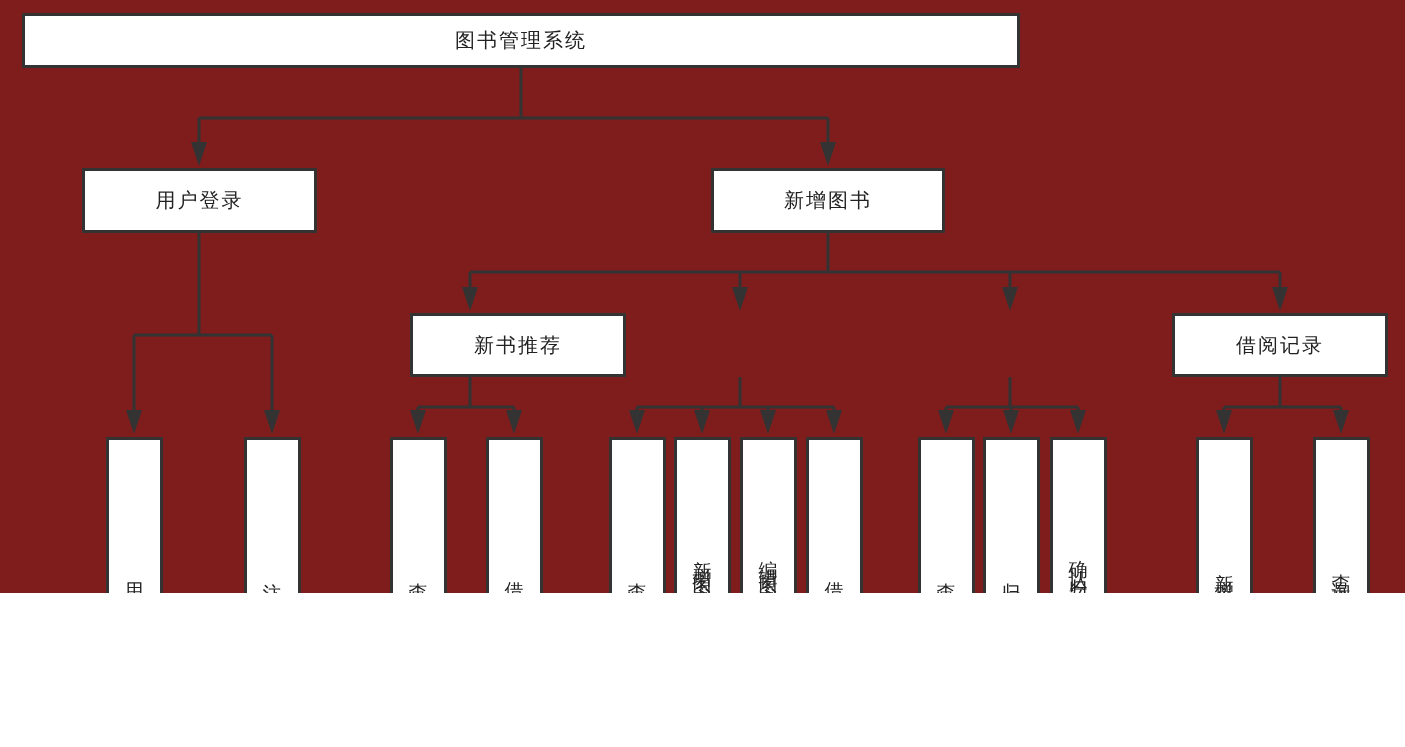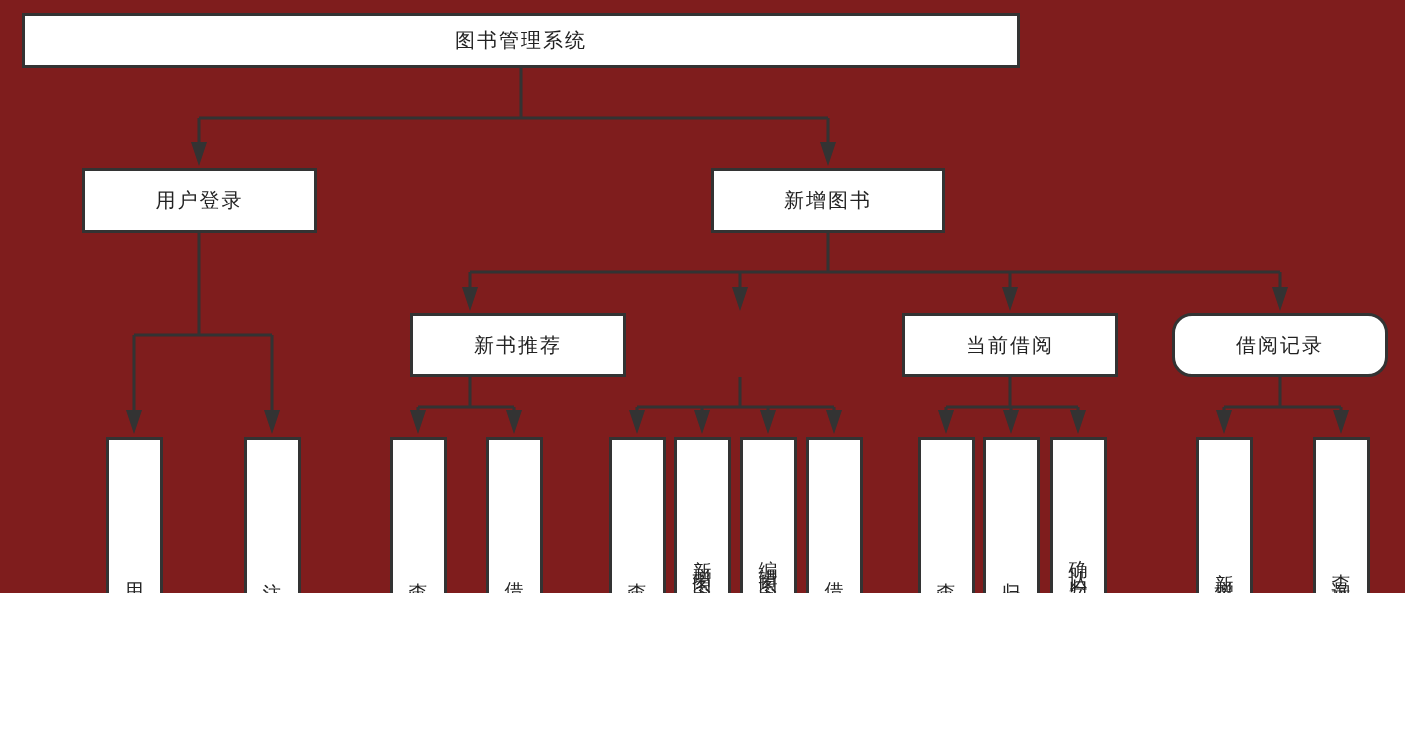--- a/index.html
+++ b/index.html
@@ -91,22 +91,21 @@
       <polygon points="1333,410 1349,410 1341,434"></polygon>
     </g>
   </svg>
 
   <div class="node hbox" style="left:22px; top:13px; width:998px; height:55px;">图书管理系统</div>
 
   <div class="node hbox" style="left:82px; top:168px; width:235px; height:65px;">用户登录</div>
   <div class="node hbox" style="left:711px; top:168px; width:234px; height:65px;">新增图书</div>
 
   <div class="node hbox" style="left:362px; top:313px; width:216px; height:64px;margin-left:48px;">新书推荐</div>
-  <div class="node hbox" style="left:902px; top:313px; width:216px; height:64px;">当前借阅</div>
-  <div class="node hbox" style="left:1172px; top:313px; width:216px; height:64px;border-radius:20px;">借阅记录</div>
+  <div class="node hbox" style="left:1172px; top:313px; width:216px; height:64px;">借阅记录</div>
 
   <div class="node vbox" style="left:106px;">用户登录</div>
   <div class="node vbox" style="left:244px;">注销登录</div>
 
   <div class="node vbox" style="left:390px;">查询图书</div>
   <div class="node vbox" style="left:486px;">借阅图书</div>
 
   <div class="node vbox" style="left:609px;">查询图书</div>
   <div class="node vbox" style="left:674px;">新增图书（管理员）</div>
   <div class="node vbox" style="left:740px;">编辑图书（管理员）</div>

